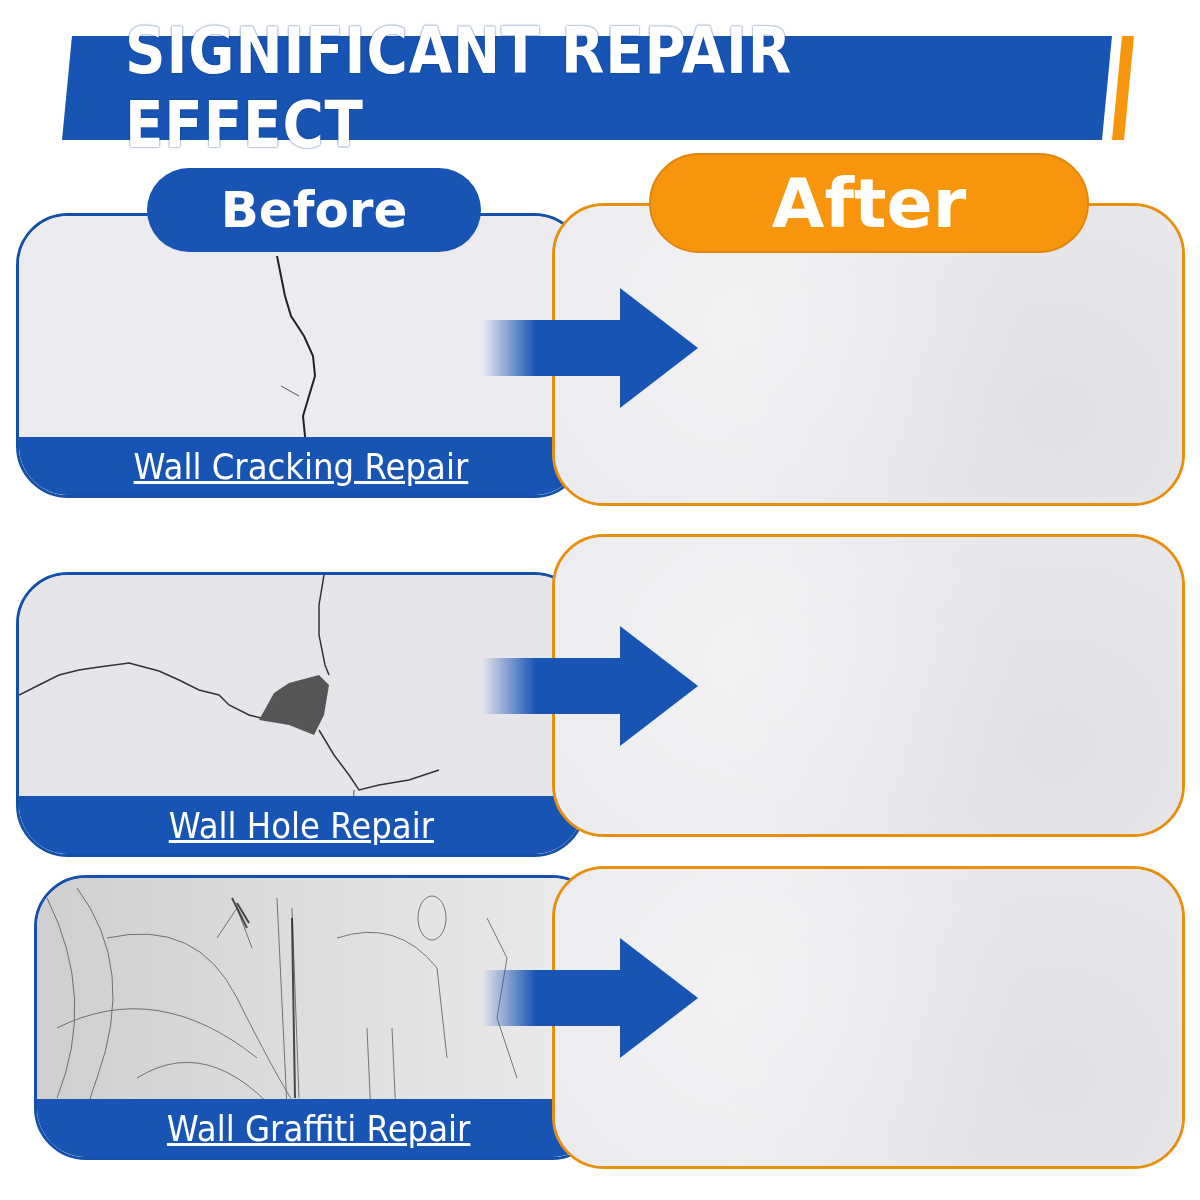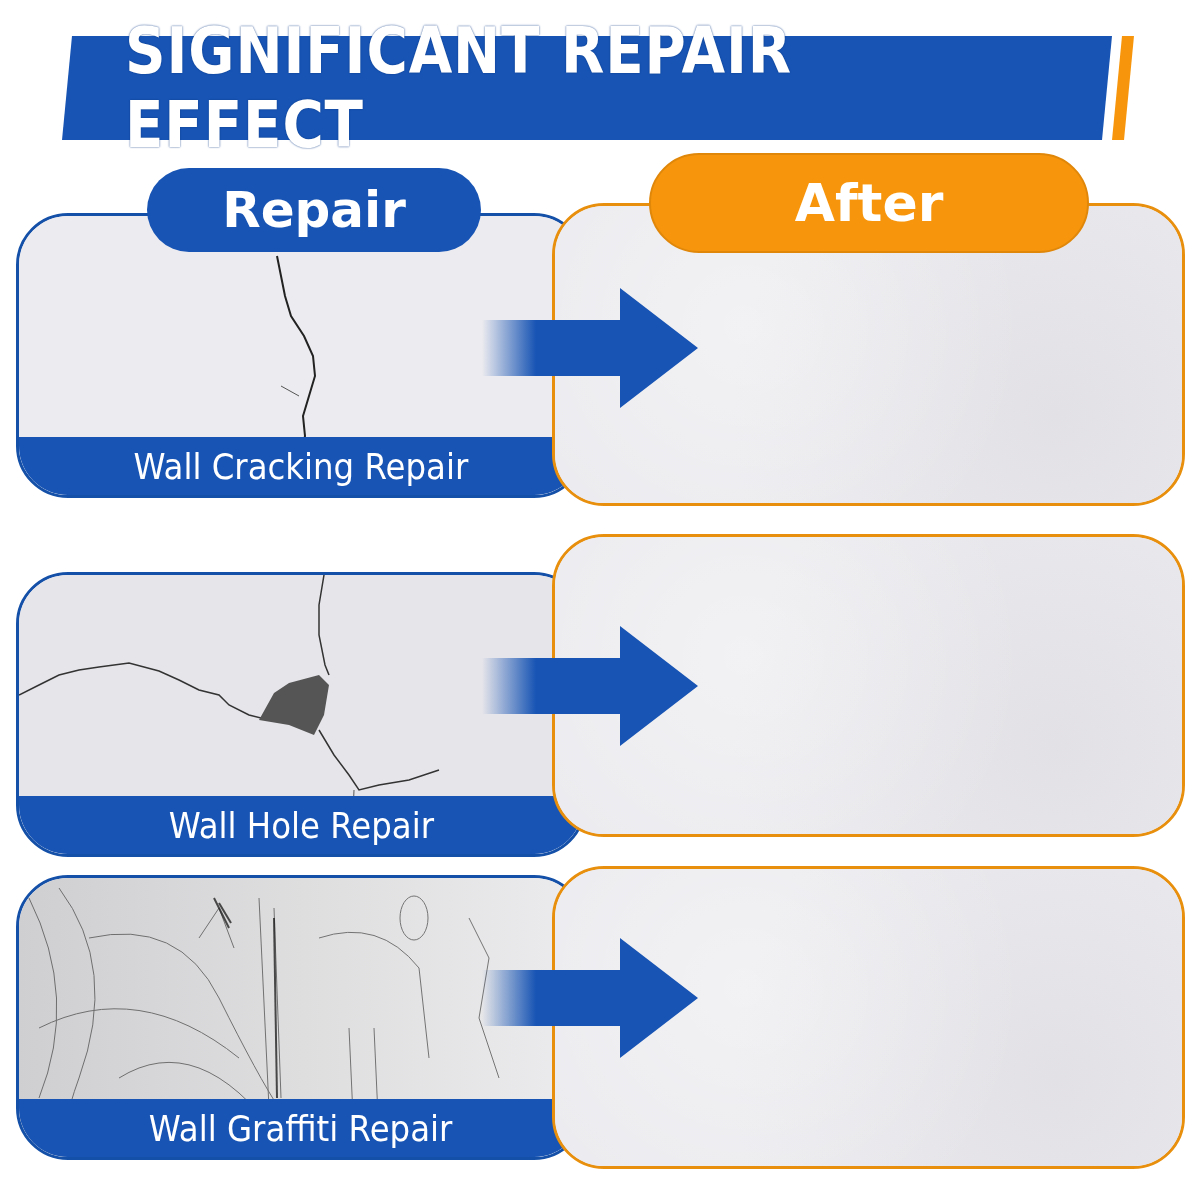--- a/index.html
+++ b/index.html
@@ -33,20 +33,21 @@
       border: 3px solid #1450a8; border-radius: 52px; overflow: hidden;
       background: #ecebef;
     }
     .before-panel .photo { position: absolute; left: 0; top: 0; width: 100%; }
     .before-panel .caption-bar {
       position: absolute; left: 0; bottom: 0; width: 100%; height: 58px;
       background: #1754b4; color: #fff;
       display: flex; align-items: center; justify-content: center;
       font-size: 36px; font-family: "DejaVu Sans", sans-serif;
       transform-origin: center;
+      text-decoration: underline;
     }
     .caption-bar span { display: inline-block; transform: scaleX(0.9); }
 
     
     .after-panel {
       position: absolute; left: 552px; width: 633px;
       border: 3px solid #e8900e; border-radius: 52px; overflow: hidden;
       background: #ebeaee;
     }
     .after-panel .texture {
@@ -58,35 +59,35 @@
     }
 
     
     .pill {
       position: absolute; height: 84px; border-radius: 42px;
       display: flex; align-items: center; justify-content: center;
       color: #fff; font-weight: bold; font-size: 50px;
       font-family: "DejaVu Sans", sans-serif;
     }
     .pill-before { left: 147px; top: 168px; width: 334px; background: #1754b4; z-index: 4; }
-    .pill-after { left: 649px; top: 153px; width: 440px; height: 100px; border-radius: 50px; background: #f7960d; border: 2px solid #e0870a; z-index: 6; font-size: 52px; }
+    .pill-after { left: 649px; top: 153px; width: 440px; height: 100px; border-radius: 50px; background: #f7960d; border: 2px solid #e0870a; z-index: 6; font-size: 68px; }
 
     
     .arrow { position: absolute; left: 482px; width: 220px; height: 120px; z-index: 5; }
   </style>
 </head>
 <body>
 
 <div class="banner-wrap">
   <div class="banner"></div>
   <div class="banner-stripe"></div>
   <div class="banner-title">SIGNIFICANT REPAIR EFFECT</div>
 </div>
 
-<div class="pill pill-before">Repair</div>
+<div class="pill pill-before">Before</div>
 <div class="pill pill-after">After</div>
 
 <div class="before-panel" style="top:213px;height:285px;">
   <svg class="photo" width="570" height="285">
     <rect width="570" height="285" fill="#ecebef"></rect>
     <path d="M258 40 L262 60 L266 80 L272 100 L285 120 L294 140 L296 160 L290 180 L284 200 L286 220 L282 240 L280 260 L282 285" stroke="#222" stroke-width="2" fill="none"></path>
     <path d="M262 170 L280 180" stroke="#555" stroke-width="1" fill="none"></path>
     <path d="M260 230 L278 236" stroke="#555" stroke-width="1" fill="none"></path>
   </svg>
   <div class="caption-bar">
@@ -129,21 +130,21 @@
 <svg class="arrow" style="top:626px;" viewBox="0 0 220 120">
   <defs>
     <linearGradient id="fade2" x1="0" x2="1" y1="0" y2="0">
       <stop offset="0" stop-color="#1754b4" stop-opacity="0"></stop>
       <stop offset="0.25" stop-color="#1754b4" stop-opacity="1"></stop>
     </linearGradient>
   </defs>
   <polygon points="0,32 138,32 138,0 216,60 138,120 138,88 0,88" fill="url(#fade2)"></polygon>
 </svg>
 
-<div class="before-panel" style="top:875px;height:285px;">
+<div class="before-panel" style="top:875px;height:285px;margin-left:18px;">
   <svg class="photo" width="570" height="285">
     <defs>
       <linearGradient id="gbg" x1="0" x2="1">
         <stop offset="0" stop-color="#cfcfd2"></stop>
         <stop offset="0.5" stop-color="#dededf"></stop>
         <stop offset="1" stop-color="#ececee"></stop>
       </linearGradient>
     </defs>
     <rect width="570" height="285" fill="url(#gbg)"></rect>
     <g stroke="#444" stroke-width="1" fill="none" opacity="0.7">

